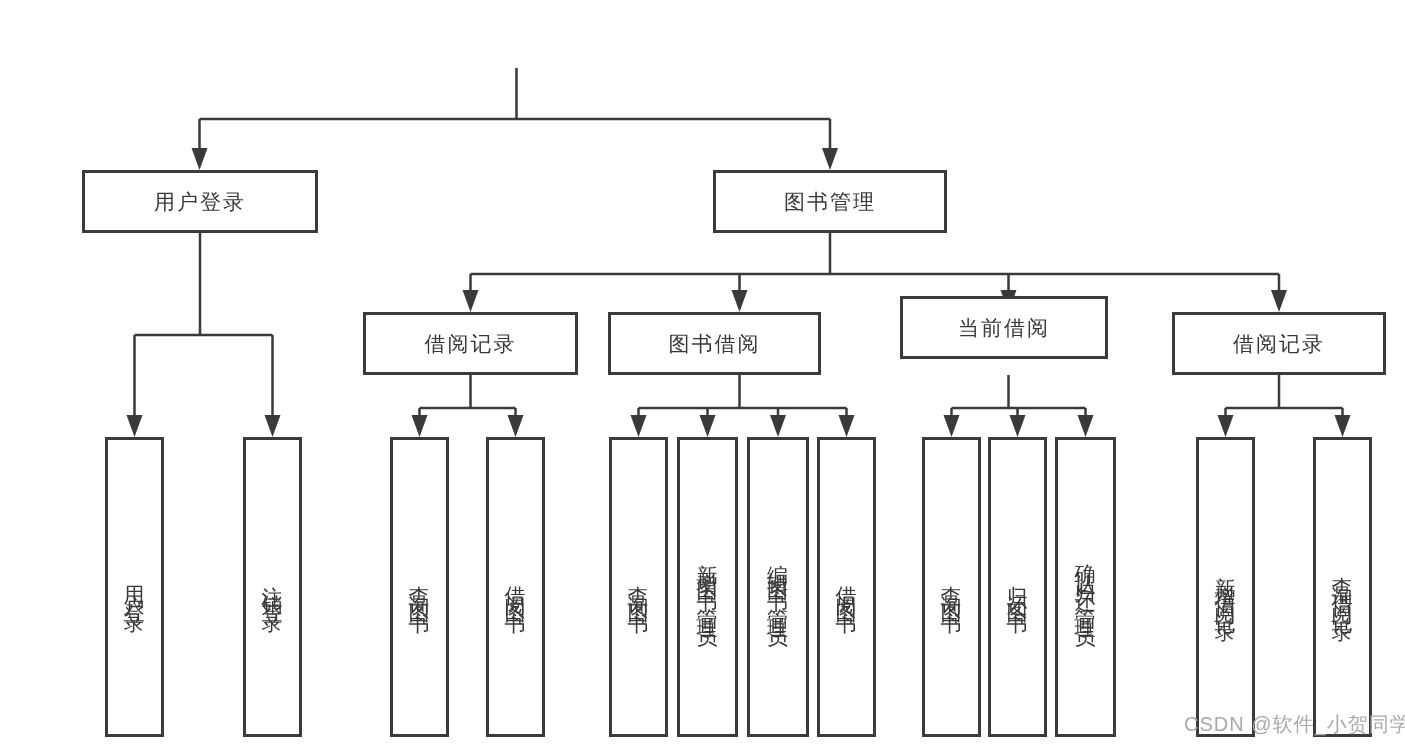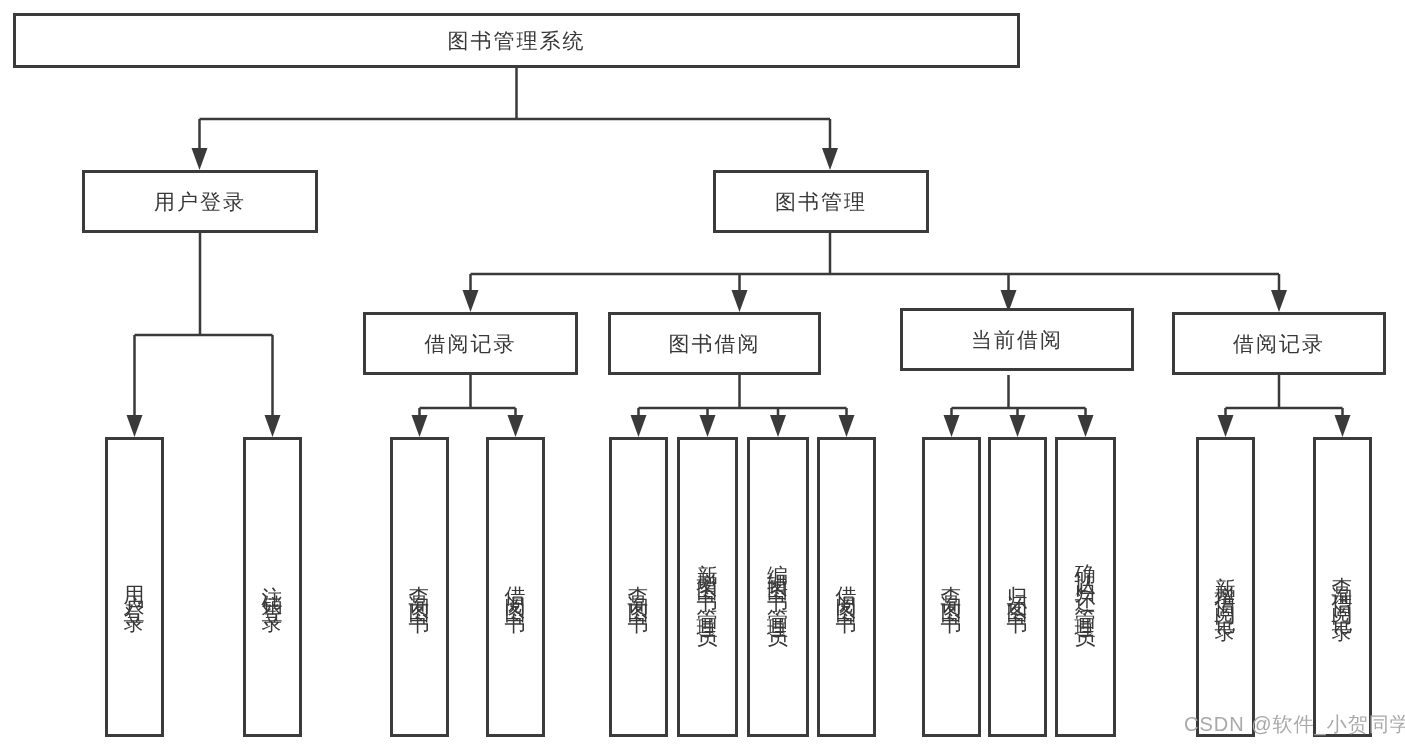--- a/index.html
+++ b/index.html
@@ -93,38 +93,35 @@
       <polygon class="ahead" points="1077.5,415 1093.5,415 1085.5,437"></polygon>
     </g>
 
     <g>
       <path class="cline" d="M1279 375 V408 M1225.5 408 H1342.5 M1225.5 408 V418 M1342.5 408 V418"></path>
       <polygon class="ahead" points="1217.5,415 1233.5,415 1225.5,437"></polygon>
       <polygon class="ahead" points="1334.5,415 1350.5,415 1342.5,437"></polygon>
     </g>
   </svg>
 
-  <div class="node h" style="left:13px;top:13px;width:1007px;height:55px">
-    <span>图书管理系统</span>
-  </div>
 
   <div class="node h" style="left:82px;top:170px;width:236px;height:63px">
     <span>用户登录</span>
   </div>
-  <div class="node h" style="left:713px;top:170px;width:216px;height:63px">
+  <div class="node h" style="left:713px;top:170px;width:234px;height:63px">
     <span>图书管理</span>
   </div>
 
   <div class="node h" style="left:363px;top:312px;width:215px;height:63px">
     <span>借阅记录</span>
   </div>
   <div class="node h" style="left:608px;top:312px;width:213px;height:63px">
     <span>图书借阅</span>
   </div>
-  <div class="node h" style="left:900px;top:308px;width:234px;height:63px">
+  <div class="node h" style="left:900px;top:296px;width:208px;height:63px">
     <span>当前借阅</span>
   </div>
   <div class="node h" style="left:1172px;top:312px;width:214px;height:63px">
     <span>借阅记录</span>
   </div>
 
   <div class="node v" style="left:105px;top:437px;width:59px;height:300px">
     <span>用户登录</span>
   </div>
   <div class="node v" style="left:243px;top:437px;width:59px;height:300px">

